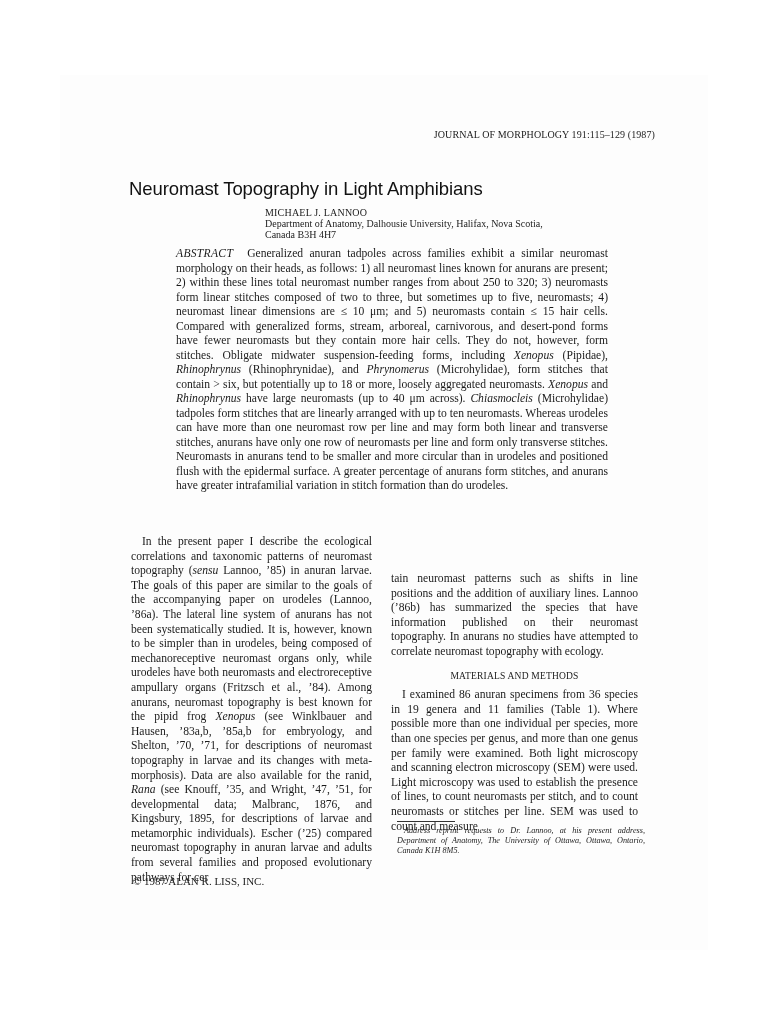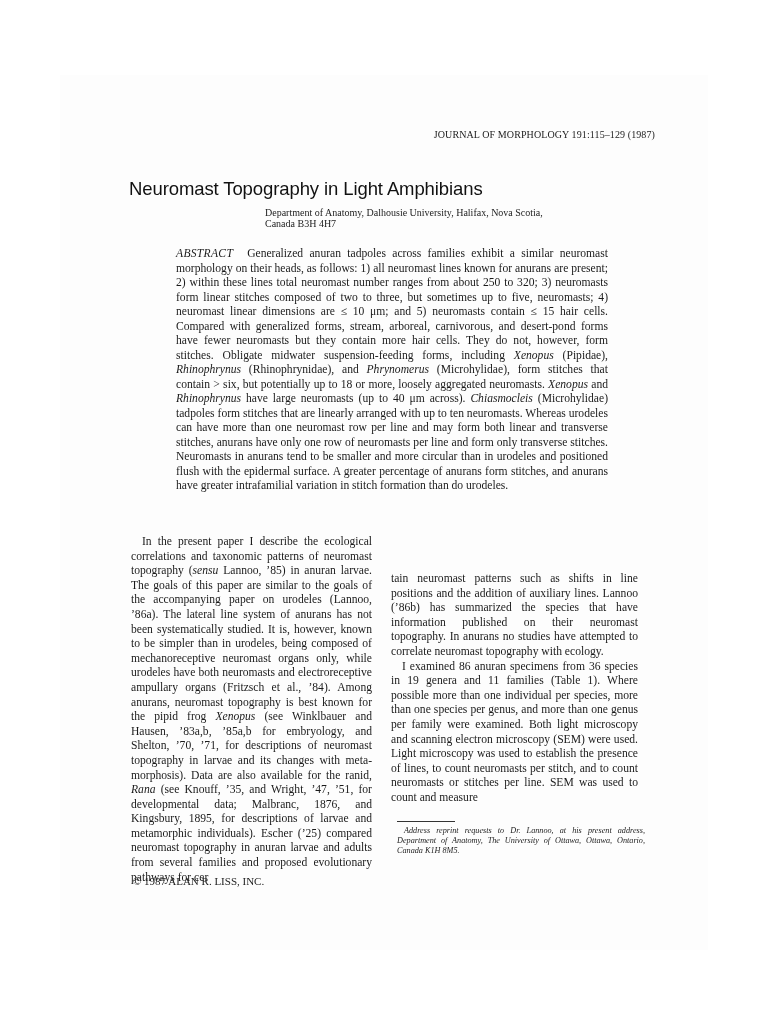--- a/index.html
+++ b/index.html
@@ -57,34 +57,36 @@
 </head>
 <body>
 
 <div class="page"></div>
 
 <div class="journal-header">JOURNAL OF MORPHOLOGY 191:115–129 (1987)</div>
 
 <div class="title">Neuromast Topography in Light Amphibians</div>
 
 <div class="author-block">
+  <div class="author-name">MICHAEL J. LANNOO</div>
   <div class="affiliation">
     <span>Department of Anatomy, Dalhousie University, Halifax, Nova Scotia,</span><br>
     <span>Canada B3H 4H7</span>
   </div>
 </div>
 
 <div class="abstract"><span class="abstract-label">ABSTRACT</span><span>Generalized anuran tadpoles across families exhibit a similar neuromast morphology on their heads, as follows: 1) all neuromast lines known for anurans are present; 2) within these lines total neuromast number ranges from about 250 to 320; 3) neuromasts form linear stitches composed of two to three, but sometimes up to five, neuromasts; 4) neuromast linear dimensions are ≤ 10 μm; and 5) neuromasts contain ≤ 15 hair cells. Compared with generalized forms, stream, arboreal, carnivorous, and desert-pond forms have fewer neuromasts but they contain more hair cells. They do not, however, form stitches. Obligate midwater suspension-feeding forms, including </span><i>Xenopus</i><span> (Pip­idae), </span><i>Rhinophrynus</i><span> (Rhinophrynidae), and </span><i>Phrynomerus</i><span> (Microhylidae), form stitches that contain &gt; six, but potentially up to 18 or more, loosely aggregated neuromasts. </span><i>Xenopus</i><span> and </span><i>Rhinophrynus</i><span> have large neuromasts (up to 40 μm across). </span><i>Chiasmocleis</i><span> (Microhylidae) tadpoles form stitches that are linearly arranged with up to ten neuromasts. Whereas urodeles can have more than one neuromast row per line and may form both linear and transverse stitches, anurans have only one row of neuromasts per line and form only transverse stitches. Neuromasts in anurans tend to be smaller and more circular than in urodeles and positioned flush with the epidermal surface. A greater percentage of anurans form stitches, and anurans have greater intrafamilial variation in stitch formation than do urodeles.</span></div>
 
 <div class="col col-left">
   <div class="indent"><span>In the present paper I describe the ecologi­cal correlations and taxonomic patterns of neuromast topography (</span><i>sensu</i><span> Lannoo, ’85) in anuran larvae. The goals of this paper are similar to the goals of the accompanying pa­per on urodeles (Lannoo, ’86a). The lateral line system of anurans has not been system­atically studied. It is, however, known to be simpler than in urodeles, being composed of mechanoreceptive neuromast organs only, while urodeles have both neuromasts and electroreceptive ampullary organs (Fritzsch et al., ’84). Among anurans, neuromast to­pography is best known for the pipid frog </span><i>Xenopus</i><span> (see Winklbauer and Hausen, ’83a,b, ’85a,b for embryology, and Shelton, ’70, ’71, for descriptions of neuromast topog­raphy in larvae and its changes with meta­morphosis). Data are also available for the ranid, </span><i>Rana</i><span> (see Knouff, ’35, and Wright, ’47, ’51, for developmental data; Malbranc, 1876, and Kingsbury, 1895, for descriptions of lar­vae and metamorphic individuals). Escher (’25) compared neuromast topography in an­uran larvae and adults from several families and proposed evolutionary pathways for cer­</span></div>
 </div>
 
 <div class="col col-right">
   <div>tain neuromast patterns such as shifts in line positions and the addition of auxiliary lines. Lannoo (’86b) has summarized the species that have information published on their neuromast topography. In anurans no stud­ies have attempted to correlate neuromast topography with ecology.</div>
+  <div class="section-heading">MATERIALS AND METHODS</div>
   <div class="indent">I examined 86 anuran specimens from 36 species in 19 genera and 11 families (Table 1). Where possible more than one individual per species, more than one species per genus, and more than one genus per family were examined. Both light microscopy and scan­ning electron microscopy (SEM) were used. Light microscopy was used to establish the presence of lines, to count neuromasts per stitch, and to count neuromasts or stitches per line. SEM was used to count and measure</div>
 </div>
 
 <div class="footnote-rule"></div>
 <div class="footnote">
   <div class="indent">Address reprint requests to Dr. Lannoo, at his present address, Department of Anatomy, The University of Ottawa, Ottawa, Ontario, Canada K1H 8M5.</div>
 </div>
 
 <div class="copyright">© 1987 ALAN R. LISS, INC.</div>
 

